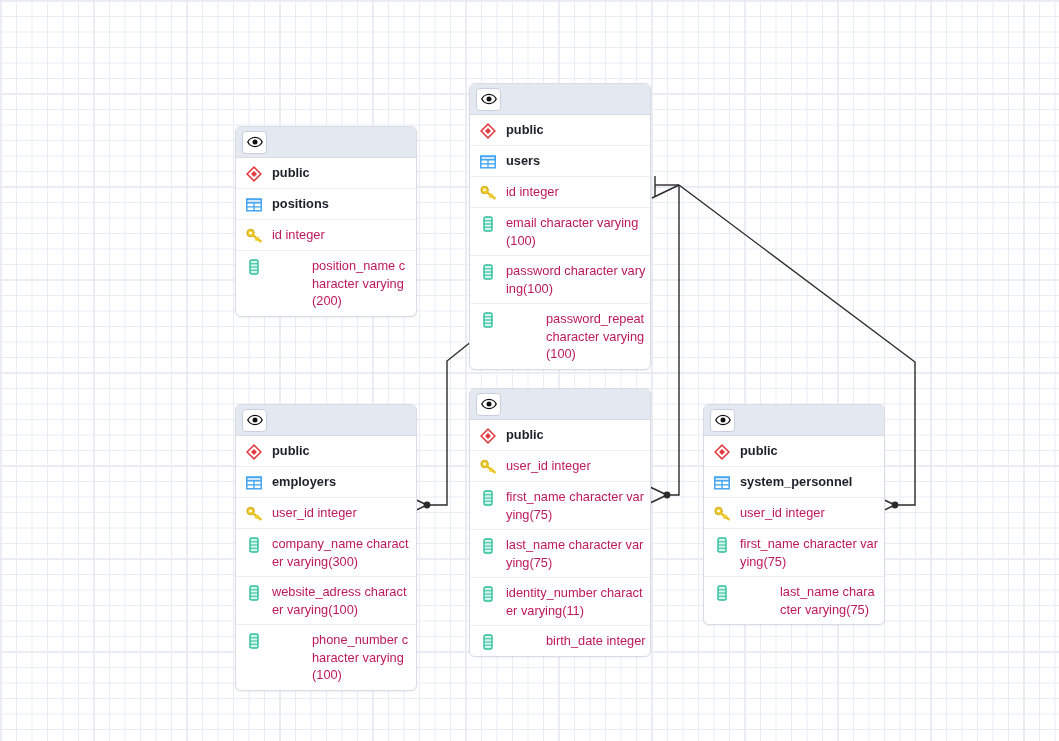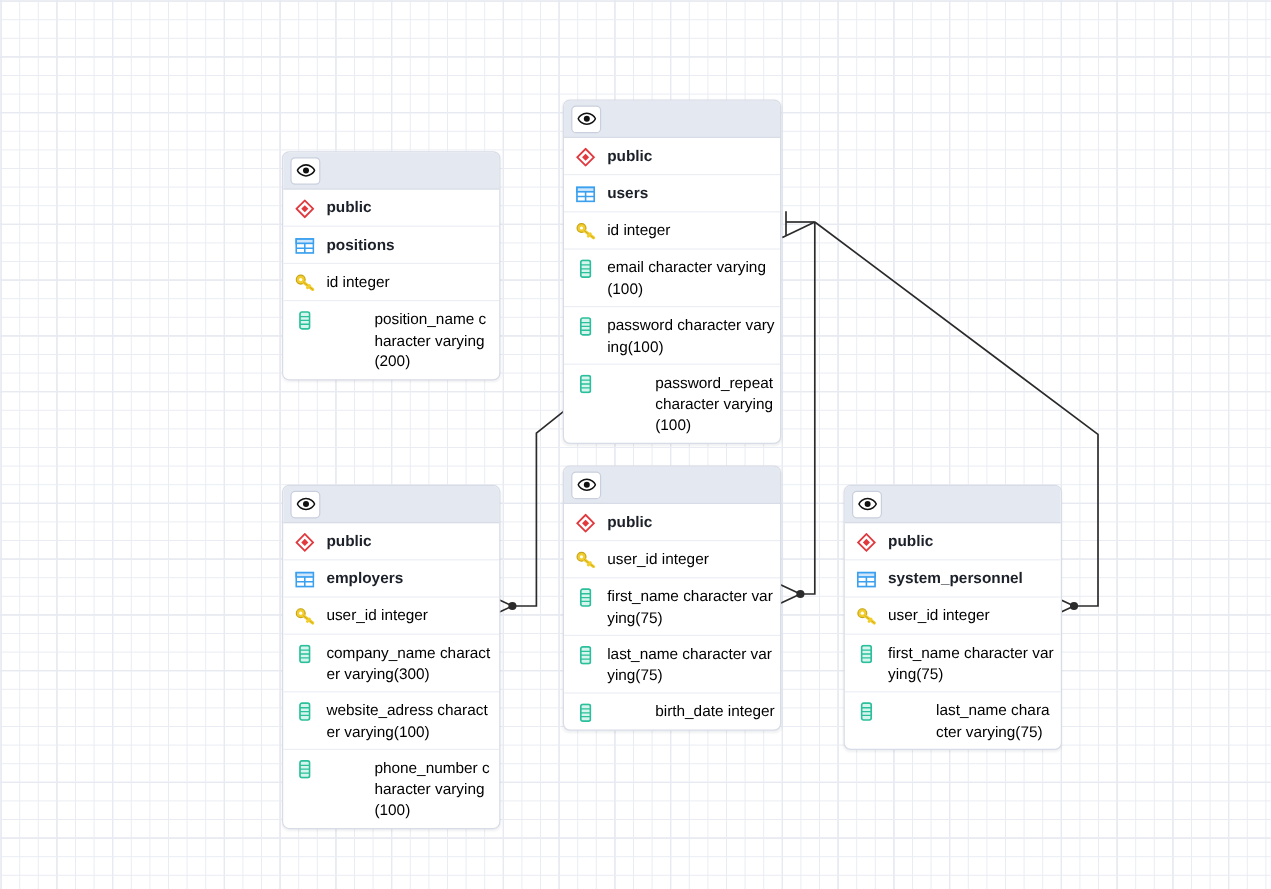--- a/index.html
+++ b/index.html
@@ -89,21 +89,21 @@
     margin-right: 9px;
     margin-top: 1px;
     display: flex;
     align-items: center;
     justify-content: center;
   }
 
   .row-label {
     font-size: 12.8px;
     line-height: 17.5px;
-    color: #000000;
+    color: #be185d;
     word-break: break-all;
     flex: 1 1 auto;
   }
 
   .row-schema .row-label,
   .row-table .row-label {
     font-weight: bold;
     color: #1c2029;
     word-break: normal;
   }
@@ -394,20 +394,31 @@
       </div>
       <div class="row row-column">
         <span class="row-ico">
           <svg width="10" height="16" viewBox="0 0 10 16">
             <rect x="1.0" y="1.0" width="8" height="14" rx="1.6" fill="#d6f5ec" stroke="#2bbf9b" stroke-width="1.4"></rect>
             <line x1="1.0" y1="4.8" x2="9.0" y2="4.8" stroke="#2bbf9b" stroke-width="1.1"></line>
             <line x1="1.0" y1="8.0" x2="9.0" y2="8.0" stroke="#2bbf9b" stroke-width="1.1"></line>
             <line x1="1.0" y1="11.2" x2="9.0" y2="11.2" stroke="#2bbf9b" stroke-width="1.1"></line>
           </svg>
         </span>
+        <span class="row-label">identity_number character varying(11)</span>
+      </div>
+      <div class="row row-column">
+        <span class="row-ico">
+          <svg width="10" height="16" viewBox="0 0 10 16">
+            <rect x="1.0" y="1.0" width="8" height="14" rx="1.6" fill="#d6f5ec" stroke="#2bbf9b" stroke-width="1.4"></rect>
+            <line x1="1.0" y1="4.8" x2="9.0" y2="4.8" stroke="#2bbf9b" stroke-width="1.1"></line>
+            <line x1="1.0" y1="8.0" x2="9.0" y2="8.0" stroke="#2bbf9b" stroke-width="1.1"></line>
+            <line x1="1.0" y1="11.2" x2="9.0" y2="11.2" stroke="#2bbf9b" stroke-width="1.1"></line>
+          </svg>
+        </span>
         <span class="row-label">birth_date integer</span>
       </div>
     </div>
     <div class="table-card" style="left: 703px; top: 404px; width: 182px;">
       <div class="card-header">
         <div class="eye-btn">
           <svg width="16" height="12" viewBox="0 0 16 12">
             <path d="M8 1.4C4.3 1.4 1.6 4.2 0.8 6c0.8 1.8 3.5 4.6 7.2 4.6S14.4 7.8 15.2 6C14.4 4.2 11.7 1.4 8 1.4z" fill="none" stroke="#111" stroke-width="1.3"></path>
             <circle cx="8" cy="6" r="2.5" fill="#111"></circle>
           </svg>

